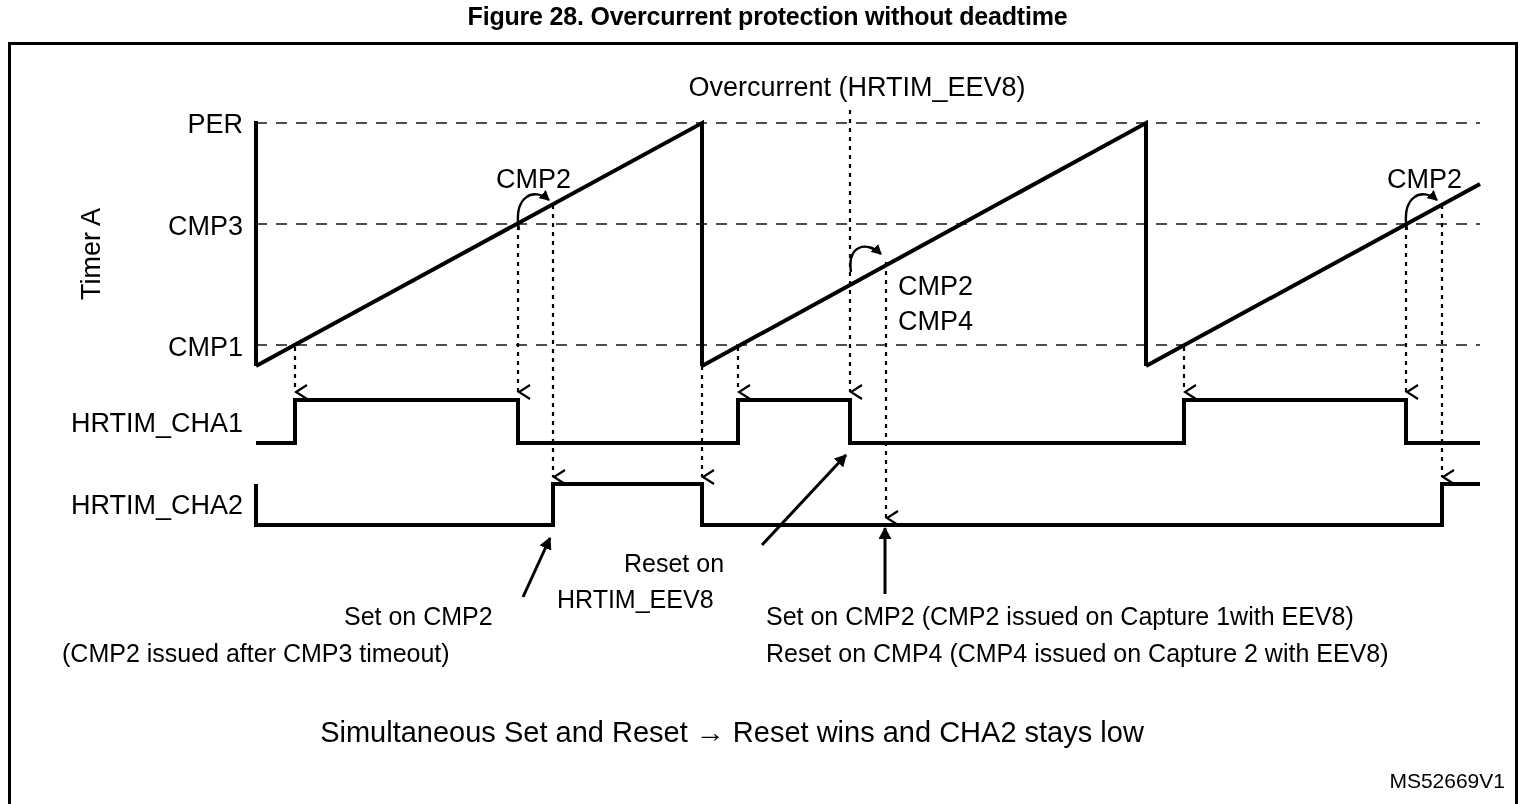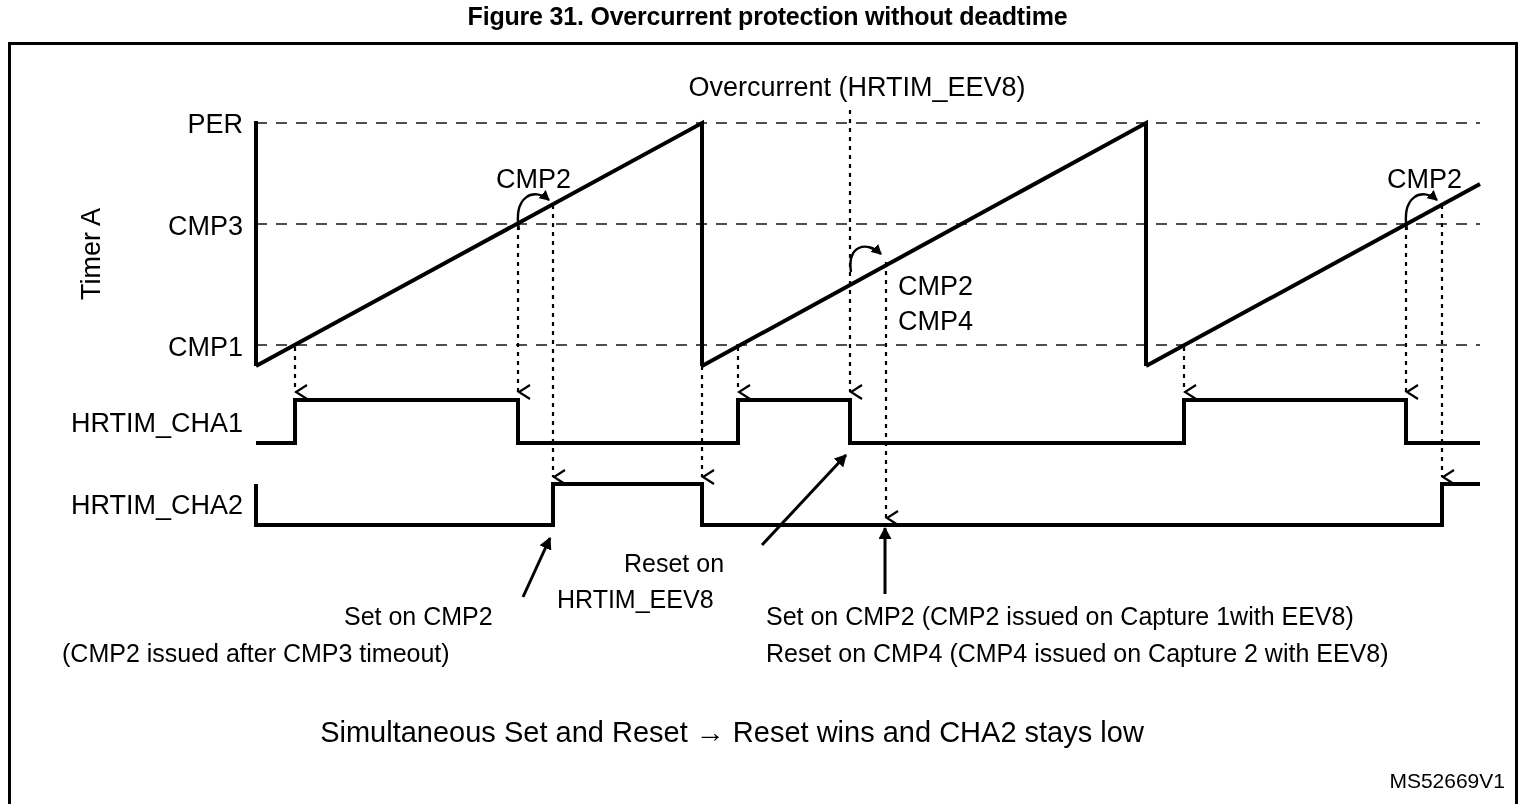--- a/index.html
+++ b/index.html
@@ -28,21 +28,21 @@
   .grid{stroke:#4d4d4d;stroke-width:2;stroke-dasharray:11 9;fill:none;}
   .drop{stroke:#000;stroke-width:2.2;stroke-dasharray:4 5;fill:none;}
   .curvedarrow{stroke:#000;stroke-width:2.4;fill:none;}
   .solidarrow{stroke:#000;stroke-width:3;fill:none;}
 </style>
 </head>
 <body>
 
 <div id="figure-root">
 
-  <div class="fig-title">Figure 31. Overcurrent protection without deadtime</div>
+  <div class="fig-title">Figure 28. Overcurrent protection without deadtime</div>
 
   <div class="fig-frame"></div>
 
   <svg id="diagram" viewBox="0 0 1535 804" xmlns="http://www.w3.org/2000/svg">
 
     <defs>
       <marker id="vtip" markerWidth="16" markerHeight="14" refX="8" refY="13" orient="auto" markerUnits="userSpaceOnUse">
         <path d="M1,1 L8,12 L15,1" fill="none" stroke="#000" stroke-width="2.2"></path>
       </marker>
       <marker id="solidtip" markerWidth="13" markerHeight="13" refX="11" refY="6.5" orient="auto" markerUnits="userSpaceOnUse">

